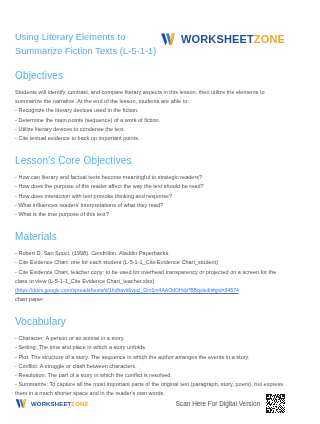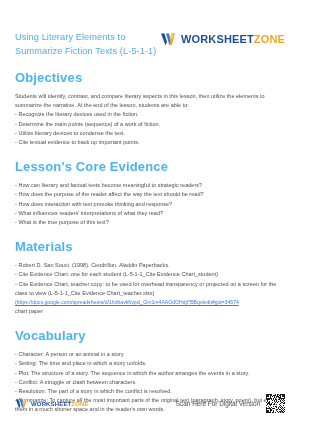--- a/index.html
+++ b/index.html
@@ -58,22 +58,22 @@
     letter-spacing: 0.15px;
     white-space: nowrap;
   }
   .logo-text .w1 { color: #1f4e9c; }
   .logo-text .w2 { color: #f5a623; }
 
   
   .section { margin-top: 12px; }
   .section-title {
     color: #4db4f0;
-    font-size: 13px;
-    font-weight: bold;
+    font-size: 10px;
+    font-weight: normal;
     letter-spacing: 0.15px;
     margin-bottom: 7px;
   }
   .body-text {
     font-size: 5.5px;
     line-height: 9.2px;
     color: #4d4d4d;
     letter-spacing: 0.02px;
   }
   .body-text p { margin: 0; }
@@ -156,21 +156,21 @@
       <ul class="bullets">
         <li>- Recognize the literary devices used in the fiction.</li>
         <li>- Determine the main points (sequence) of a work of fiction.</li>
         <li>- Utilize literary devices to condense the text.</li>
         <li>- Cite textual evidence to back up important points.</li>
       </ul>
     </div>
   </div>
 
   <div class="section">
-    <div class="section-title">Lesson's Core Evidence</div>
+    <div class="section-title">Lesson's Core Objectives</div>
     <div class="body-text">
       <ul class="bullets">
         <li>- How can literary and factual texts become meaningful to strategic readers?</li>
         <li>- How does the purpose of the reader affect the way the text should be read?</li>
         <li>- How does interaction with text provoke thinking and response?</li>
         <li>- What influences readers' interpretations of what they read?</li>
         <li>- What is the true purpose of this text?</li>
       </ul>
     </div>
   </div>

